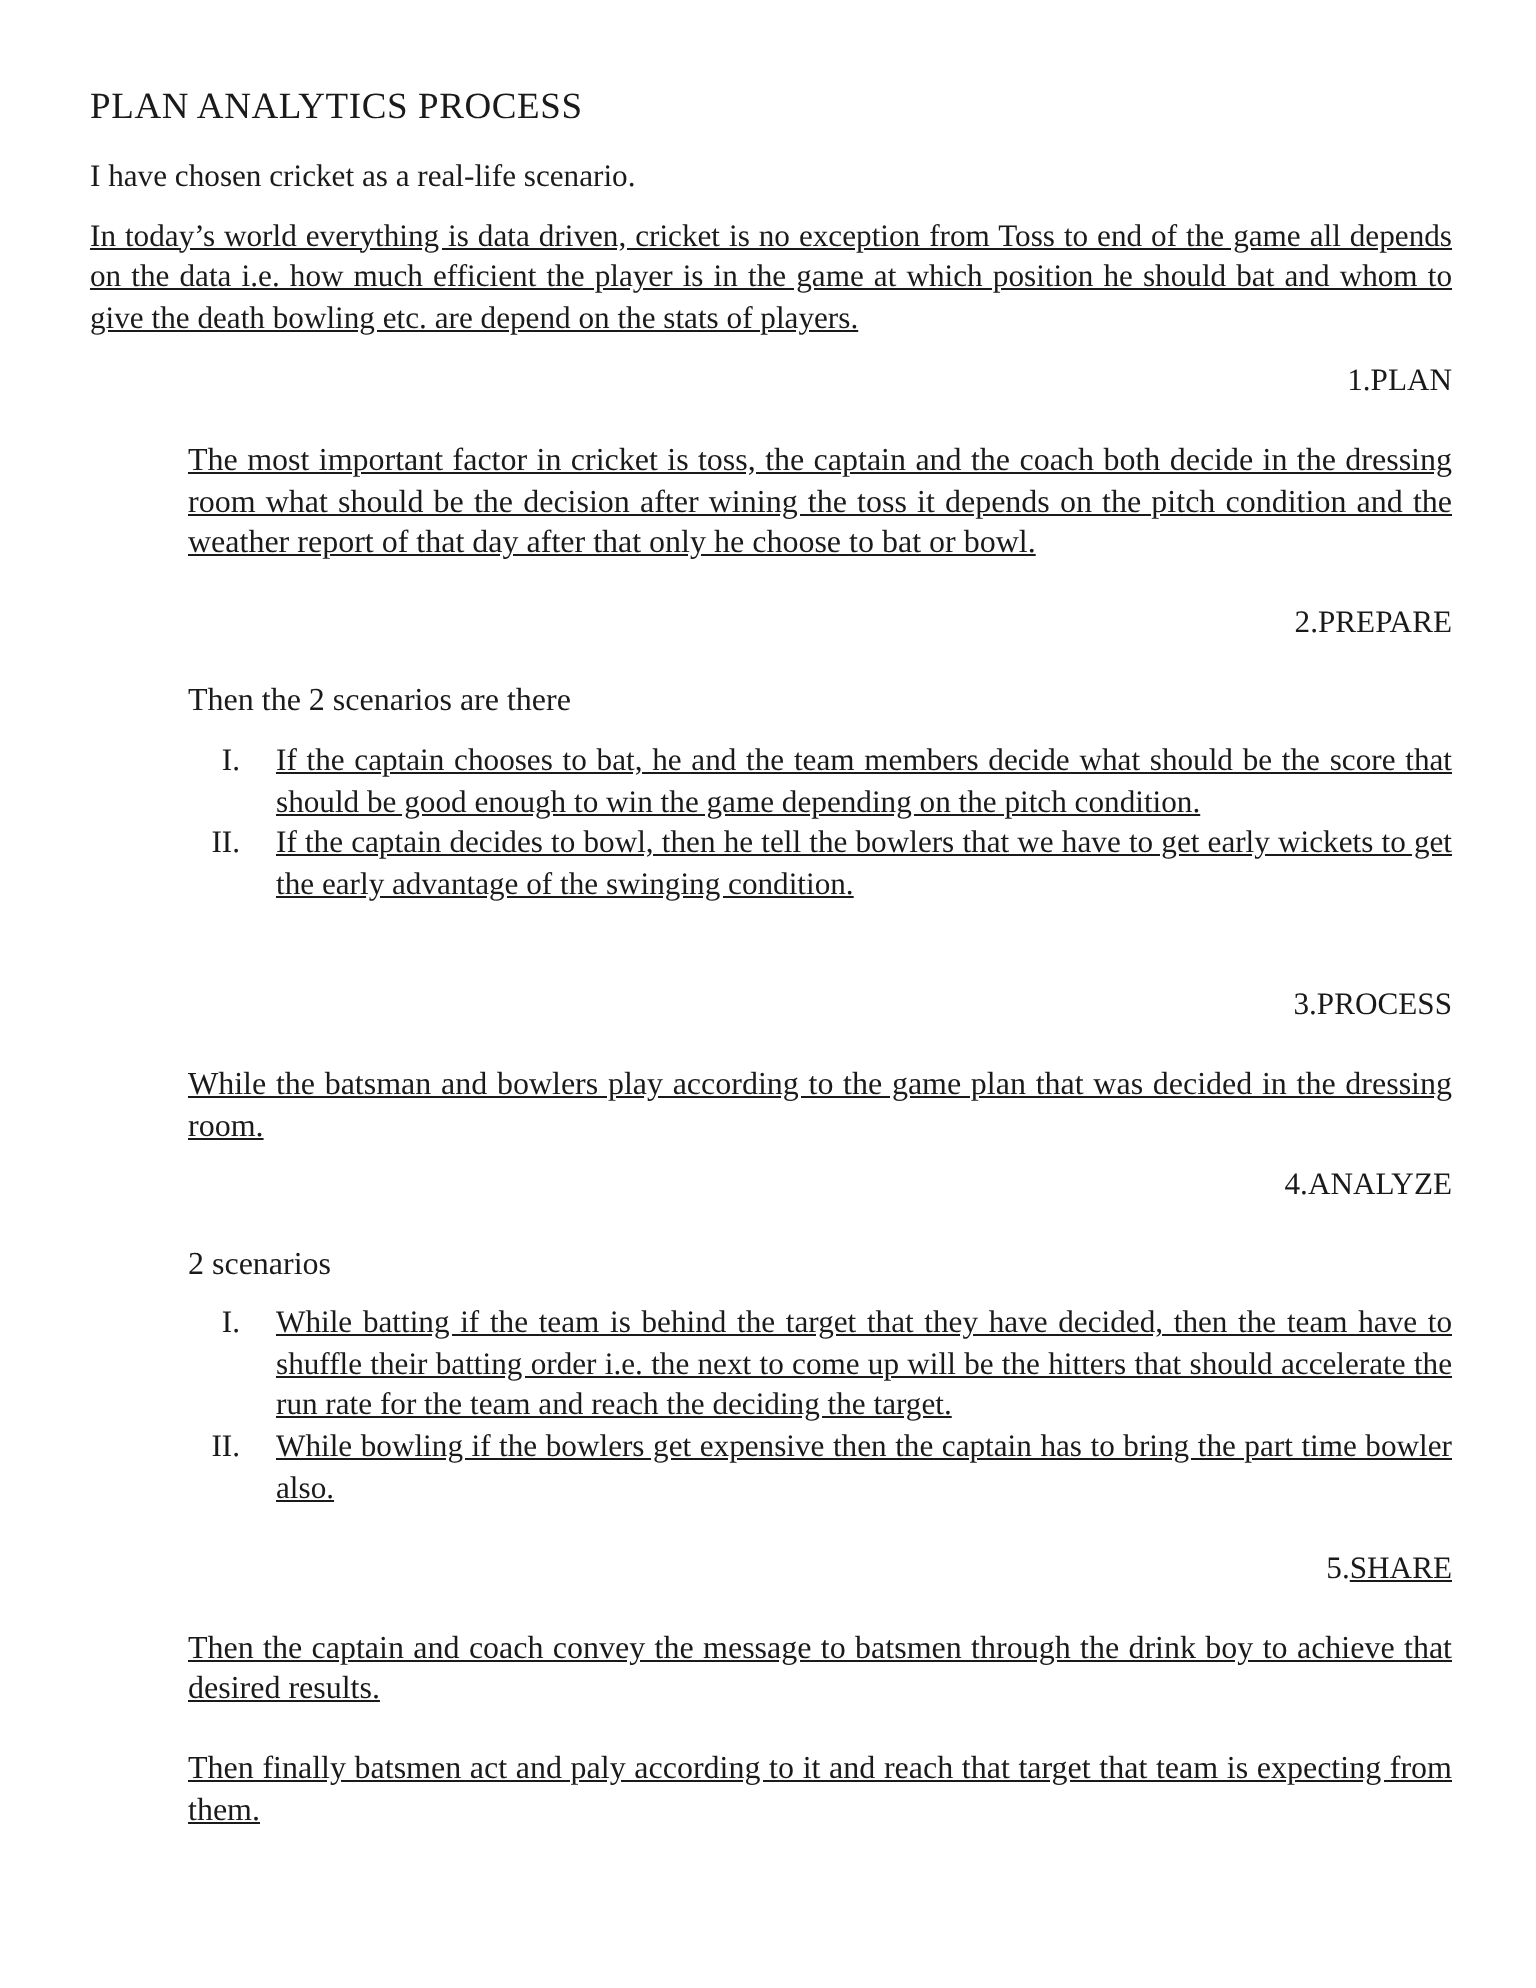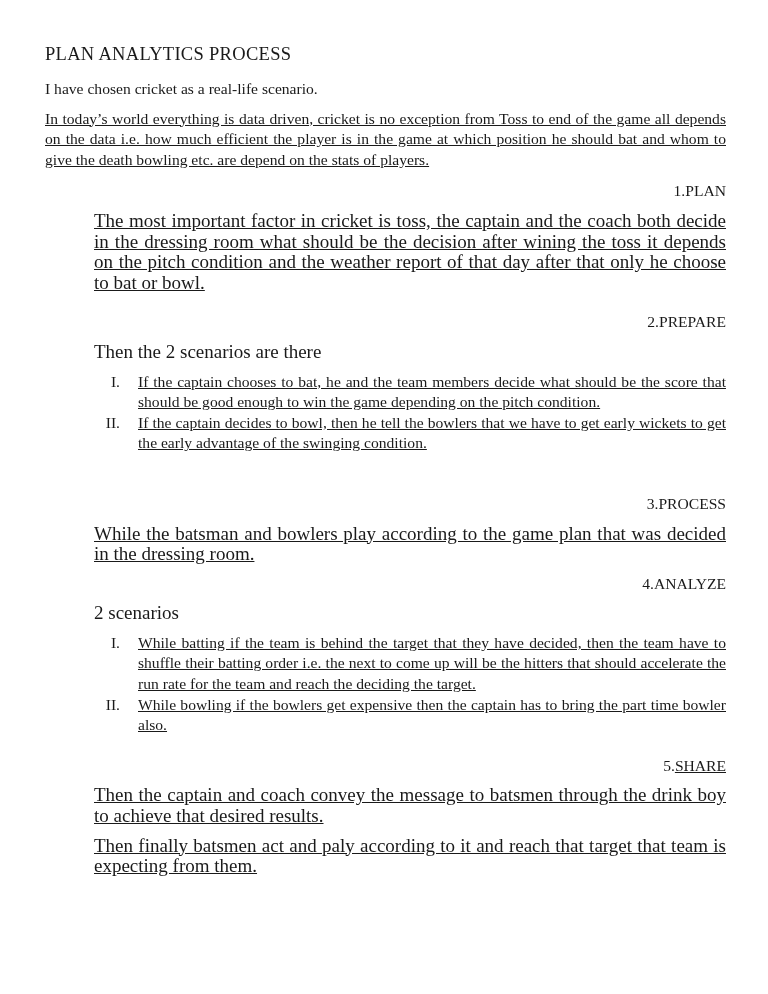--- a/index.html
+++ b/index.html
@@ -37,23 +37,23 @@
     font-size: 15.6px;
     line-height: 20.6px;
     margin-left: 27px;   
     text-align: right;
   }
   .sec-num {
     display: inline-block;
     width: 21px;
   }
   .sec-p {
-    font-size: 19px;
+    font-size: 16px;
     line-height: 20.6px;
-    margin: 9px 0 0 49px;  
+    margin: 19px 0 0 49px;  
   }
   .mt-plan    { margin-top: 11px; }
   .mt-prepare { margin-top: 19px; }
   .mt-process { margin-top: 40px; }
   .mt-analyze { margin-top: 9px;  }
   .mt-share   { margin-top: 20px; text-decoration: underline; }
   .mt-act     { margin-top: 20px; }
 
   .sublist { margin-top: 9px; }
   .sub-item {

